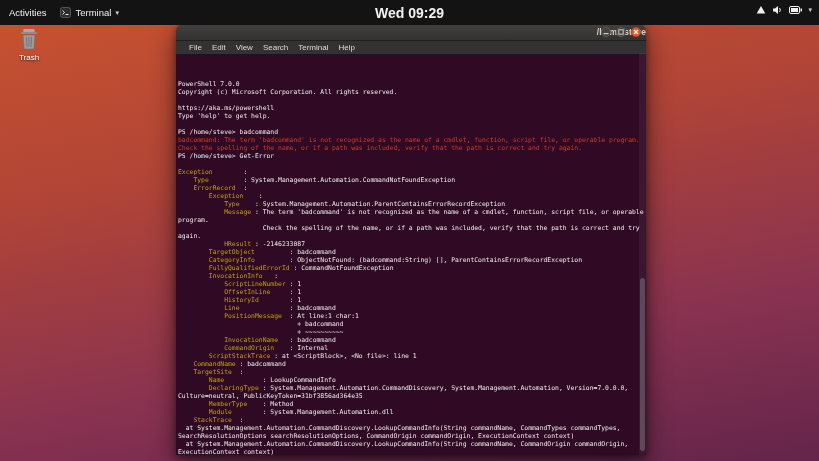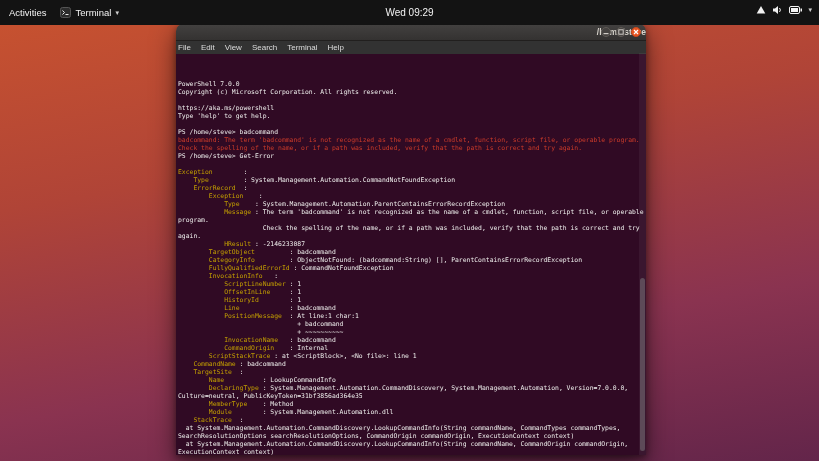--- a/index.html
+++ b/index.html
@@ -6,21 +6,21 @@
   .screen{position:relative;width:819px;height:461px;overflow:hidden;
           font-family:"Liberation Sans",sans-serif;
           background:linear-gradient(170deg,#c9532f 0%,#b04437 35%,#8a3350 70%,#63254a 100%);}
   
   .topbar{position:absolute;left:0;top:0;right:0;height:25px;background:#131313;
           color:#f2f2f2;font-size:9.5px;display:flex;align-items:center;z-index:50;}
   .tb-left{display:flex;align-items:center;gap:14px;padding-left:9px;}
   .tb-activities{cursor:default;}
   .tb-app{display:flex;align-items:center;gap:4px;}
   .tb-caret{font-size:7px;line-height:1;opacity:.85;}
-  .tb-clock{position:absolute;left:50%;transform:translateX(-50%);font-weight:400;font-size:10px;}
+  .tb-clock{position:absolute;left:50%;transform:translateX(-50%);font-weight:700;font-size:14px;}
   .tb-right{position:absolute;right:7px;top:0;height:19px;display:flex;align-items:center;gap:6px;}
   .tb-icon svg{display:block;}
   
   .desk-icon{position:absolute;width:54px;text-align:center;color:#fff;font-size:8px;
              text-shadow:0 1px 2px rgba(0,0,0,.75);line-height:1.15;}
   .desk-icon .glyph{display:flex;justify-content:center;margin-bottom:2px;}
   .desk-label{word-break:break-all;}
   #icon-trash{left:2px;top:27px;}
   #icon-drives{left:2px;top:63px;}
   
@@ -29,21 +29,21 @@
           box-shadow:0 8px 24px rgba(0,0,0,.55),0 2px 6px rgba(0,0,0,.4);}
   .titlebar{height:16px;background:linear-gradient(#434140,#343231);
             border-bottom:1px solid #211f1e;position:relative;
             display:flex;align-items:center;justify-content:flex-end;}
   .title-text{color:#d9d5cd;font-size:8.5px;font-weight:700;}
   .win-controls{position:absolute;right:5px;top:3px;display:flex;gap:5px;}
   .wbtn{width:10px;height:10px;border-radius:50%;background:#454240;border:1px solid #5f5b56;
         box-sizing:border-box;display:flex;align-items:center;justify-content:center;}
   .wbtn.close{background:var(--close-orange,#e95420);border-color:#c54a22;}
   .menubar{height:13px;background:#323232;display:flex;align-items:center;gap:10px;
-           padding-left:2px;font-size:8px;color:#dcdcdc;}
+           padding-left:13px;font-size:8px;color:#dcdcdc;}
   .menu-item{cursor:default;}
   
   .termbody{position:relative;height:402px;background:var(--terminal-bg,#300a24);
             padding:2px 2px 0 2px;box-sizing:border-box;overflow:hidden;
             font-family:"DejaVu Sans Mono",monospace;font-size:6.4px;line-height:8px;
             color:#eeeeec;white-space:pre-wrap;word-break:break-word;}
   .tline{min-height:8px;}
   .c-w{color:#eeeeec;}
   .c-r{color:var(--error-red,#cc3b2a);}
   .c-y{color:var(--label-yellow,#c4a000);}
@@ -88,20 +88,33 @@
         <svg width="13" height="8" viewBox="0 0 13 8">
             <rect x="0.5" y="0.5" width="10" height="7" rx="1.5" fill="none" stroke="#f2f2f2"></rect>
             <rect x="2" y="2" width="7" height="4" fill="#f2f2f2"></rect>
             <rect x="11.5" y="2.5" width="1.5" height="3" fill="#f2f2f2"></rect>
           </svg>
       </span>
       <span class="tb-caret">▾</span>
     </div>
   </div>
 
+  <div class="desk-icon" id="icon-trash">
+    <span class="glyph">
+      <svg width="22" height="24" viewBox="0 0 22 24">
+          <rect x="5" y="2" width="12" height="3" rx="1.5" fill="#a8a8a8"></rect>
+          <rect x="3" y="5" width="16" height="2" rx="1" fill="#8d8d8d"></rect>
+          <path d="M5 8 L17 8 L15.8 22 L6.2 22 Z" fill="#9c9c9c" stroke="#6f6f6f" stroke-width="0.6"></path>
+          <line x1="8.5" y1="10" x2="9" y2="20" stroke="#777"></line>
+          <line x1="11" y1="10" x2="11" y2="20" stroke="#777"></line>
+          <line x1="13.5" y1="10" x2="13" y2="20" stroke="#777"></line>
+        </svg>
+    </span>
+    <span class="desk-label">Trash</span>
+  </div>
 
 
   <div class="window">
     <div class="titlebar">
       <span class="title-text">/home/steve</span>
       <div class="win-controls">
         <span class="wbtn">
           <svg width="8" height="8" viewBox="0 0 8 8">
               <rect x="1.5" y="5" width="5" height="1.2" fill="#cfcbc5"></rect>
             </svg>

